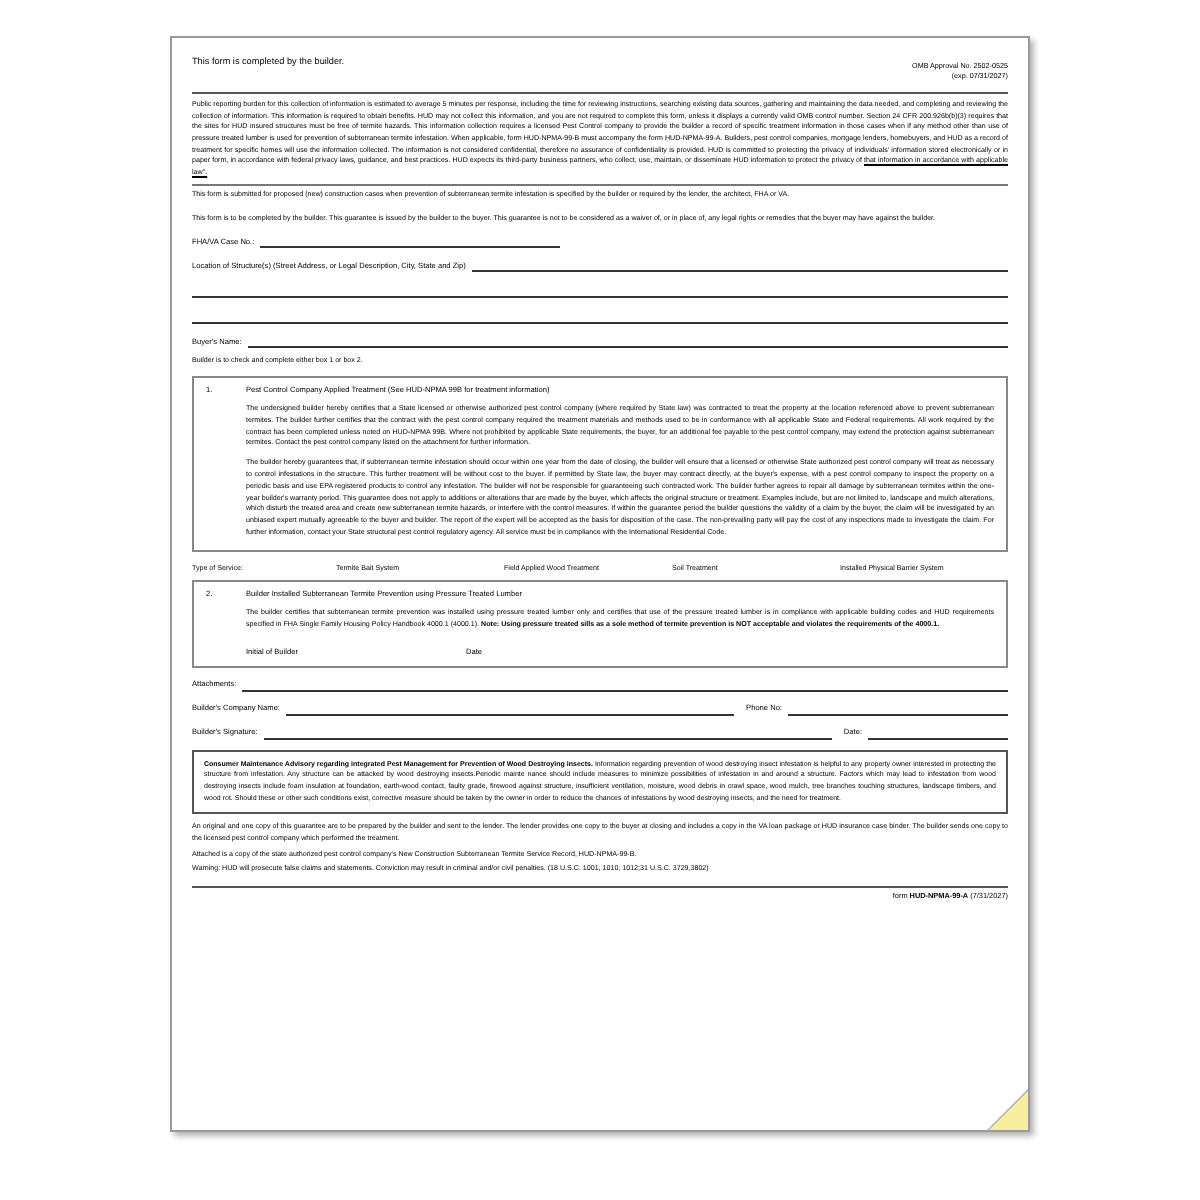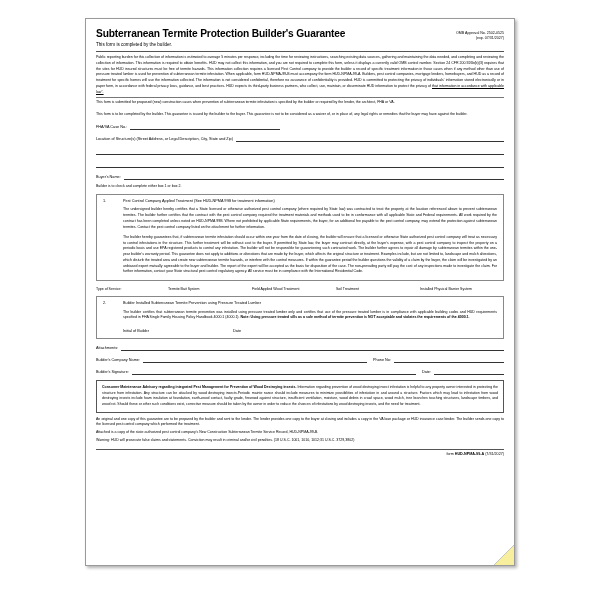--- a/index.html
+++ b/index.html
@@ -175,21 +175,20 @@
 </style>
 </head>
 <body>
 
 <div id="page-shadow-wrap">
   <div class="page">
     <div class="page-inner">
 
       <div class="hdr">
         <div class="hdr-left">
-          <div class="doc-title">Subterranean Termite Protection Builder's Guarantee</div>
           <div class="doc-sub">This form is completed by the builder.</div>
         </div>
         <div class="hdr-right">
           <div>OMB Approval No. 2502-0525</div>
           <div>(exp. 07/31/2027)</div>
         </div>
       </div>
 
       <hr class="rule">
 

